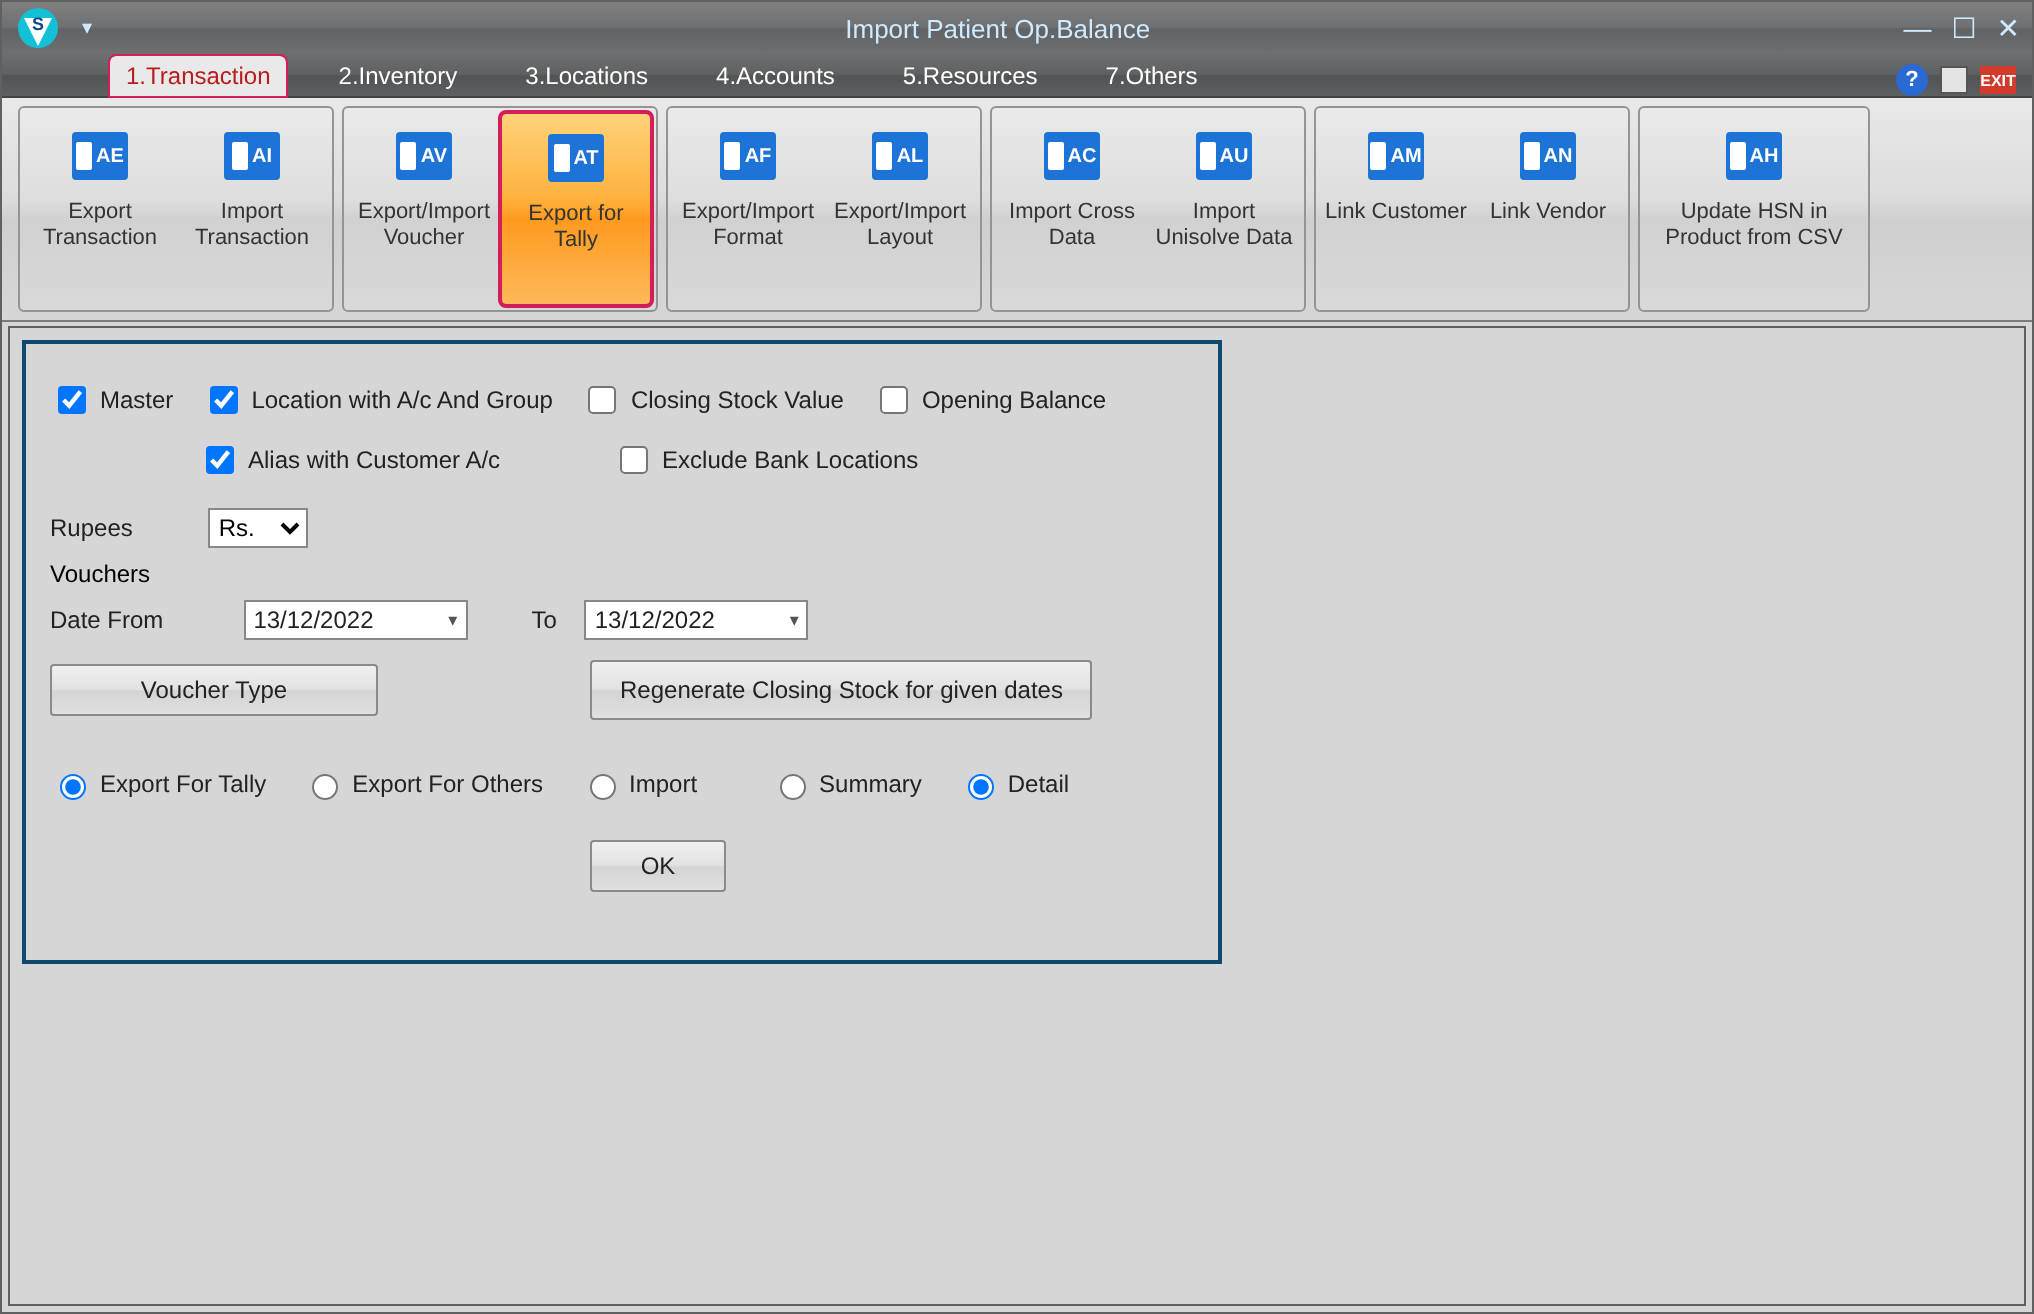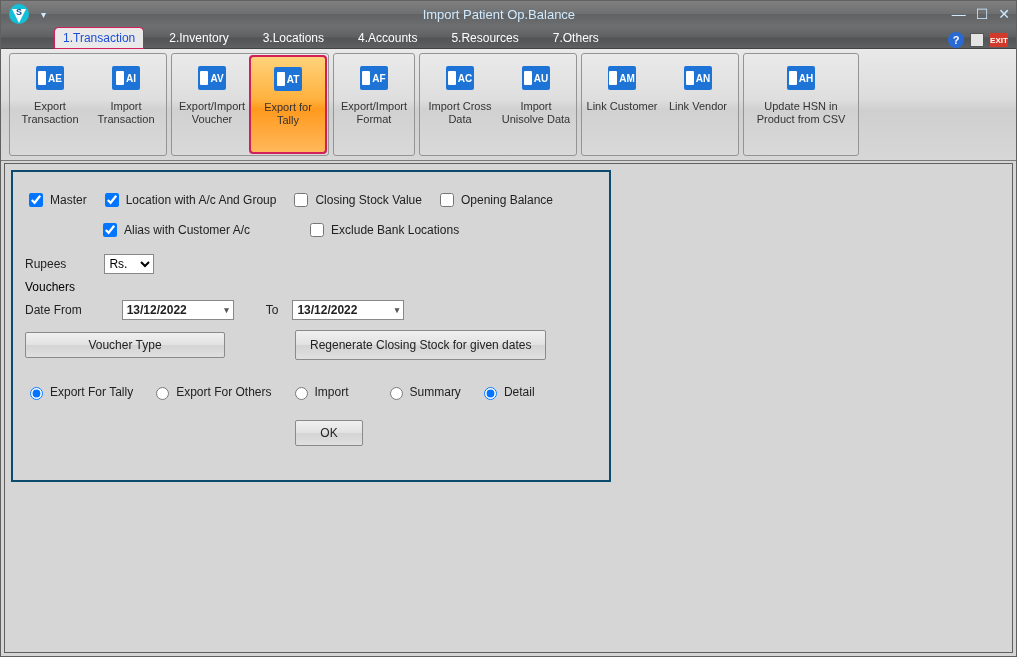--- a/index.html
+++ b/index.html
@@ -12,21 +12,21 @@
   .titlebar .logo { width:36px; height:26px; display:flex; align-items:center; justify-content:center; }
   .titlebar .logo svg{display:block}
   .titlebar .title { flex:1; text-align:center; font-size:13px; }
   .titlebar .winops { display:flex; padding-right:6px; gap:10px; color:#cfeaff; font-size:14px; }
   .titlebar .winops span { cursor:default; }
   .qat-sep{margin-left:4px;color:#cfeaff;font-size:10px;}
 
   
   .menubar { height:22px; background:linear-gradient(#6d6e6f,#5f6061 48%,#525354 52%,#5f6061); border-bottom:1px solid #424344; display:flex; align-items:flex-end; padding-left:54px; gap:18px; font-size:12px; color:#fff; }
   .menubar .tab { padding:3px 8px 3px; cursor:default; }
-  .menubar .tab.active { background:#e9e9e9; color:#1d4ed8; border-top-left-radius:3px; border-top-right-radius:3px; outline:1px solid #d21f5a; outline-offset:0; }
+  .menubar .tab.active { background:#e9e9e9; color:#b91c1c; border-top-left-radius:3px; border-top-right-radius:3px; outline:1px solid #d21f5a; outline-offset:0; }
   .menubar .righticons{ margin-left:auto; display:flex; align-items:center; gap:6px; padding-right:8px;}
   .help-circle{width:16px;height:16px;border-radius:50%;background:#2a6ad4;color:#fff;display:inline-flex;align-items:center;justify-content:center;font-size:11px;font-weight:bold;}
   .box-icon{width:14px;height:14px;border:1px solid #555;background:#e4e4e4;display:inline-block;}
   .exit-icon{width:18px;height:14px;background:#d23b2b;color:#fff;font-size:8px;display:inline-flex;align-items:center;justify-content:center;font-weight:bold;}
 
   
   .ribbon { height:112px; background:linear-gradient(#e9e9e9,#dcdcdc 45%,#cfcfcf 55%,#d7d7d7); border-bottom:1px solid #7a7a7a; display:flex; padding:4px 4px 4px 8px; gap:0; }
   .ribgroup { border:1px solid #949494; border-radius:3px; background:linear-gradient(#eaeaea,#dedede 45%,#d1d1d1 55%,#d9d9d9); margin-right:4px; padding:2px 2px 2px 2px; display:flex; }
   .ribbtn { width:76px; display:flex; flex-direction:column; align-items:center; justify-content:flex-start; padding:4px 2px; font-size:11px; color:#333; text-align:center; line-height:13px; cursor:default; border-radius:3px;}
   .ribbtn.selected { background:linear-gradient(#ffd27a,#ffb13e 45%,#ff9a1e 55%,#ffb85a); border:1px solid #d21f5a; outline:2px solid #d21f5a; outline-offset:-1px;}
@@ -37,27 +37,27 @@
   
   .client { position:absolute; left:3px; right:3px; top:162px; bottom:3px; background:#d6d6d6; border:1px solid #606060; }
   .panel { position:absolute; left:6px; top:6px; width:600px; height:312px; border:2px solid #0c4a6e; background:#d6d6d6; }
   .row{display:flex; align-items:center; gap:14px; font-size:12px; color:#222;}
   .chk{display:inline-flex; align-items:center; gap:4px;}
   .chk input{width:14px;height:14px;}
   .row1{position:absolute; left:12px; top:18px;}
   .row2{position:absolute; left:86px; top:48px;}
   .row3{position:absolute; left:12px; top:82px;}
   select,.dateinput{font-size:12px;height:20px;background:#fff;border:1px solid #888;}
-  .dateinput{width:112px;padding:1px 4px;display:inline-flex;align-items:center;justify-content:space-between;font-weight:bold;}
+  .dateinput{width:112px;padding:1px 4px;display:inline-flex;align-items:center;justify-content:space-between;}
   .dateinput .dd{font-size:9px;color:#555;}
   .vouchers-label{position:absolute;left:12px;top:108px;font-size:12px;}
   .row-dates{position:absolute;left:12px;top:128px;}
   .btn{background:linear-gradient(#f0f0f0,#e2e2e2 48%,#d4d4d4 52%,#e0e0e0);border:1px solid #8a8a8a;border-radius:2px;font-size:12px;padding:5px 10px;color:#222;cursor:default;}
   .btn.big{padding:7px 14px;}
-  .voucher-type{position:absolute;left:12px;top:160px;width:200px;text-align:center;}
+  .voucher-type{position:absolute;left:12px;top:160px;width:164px;text-align:center;}
   .regen{position:absolute;left:282px;top:158px;}
   .radios{position:absolute;left:12px;top:212px; gap:18px;}
   .radios label{display:inline-flex;align-items:center;gap:4px;font-size:12px;}
   .okbtn{position:absolute;left:282px;top:248px;width:68px;text-align:center;}
 </style>
 </head>
 <body>
 
 <div class="window">
   <div class="titlebar">
@@ -120,20 +120,26 @@
           <span>Export for Tally</span>
         </div>
     </div>
     <div class="ribgroup">
       <div class="ribbtn">
           <div class="ic">
             <span class="ic-blue">AF</span>
           </div>
           <span>Export/Import Format</span>
         </div>
+      <div class="ribbtn">
+          <div class="ic">
+            <span class="ic-blue">AL</span>
+          </div>
+          <span>Export/Import Layout</span>
+        </div>
     </div>
     <div class="ribgroup">
       <div class="ribbtn">
           <div class="ic">
             <span class="ic-blue">AC</span>
           </div>
           <span>Import Cross Data</span>
         </div>
       <div class="ribbtn">
           <div class="ic">

